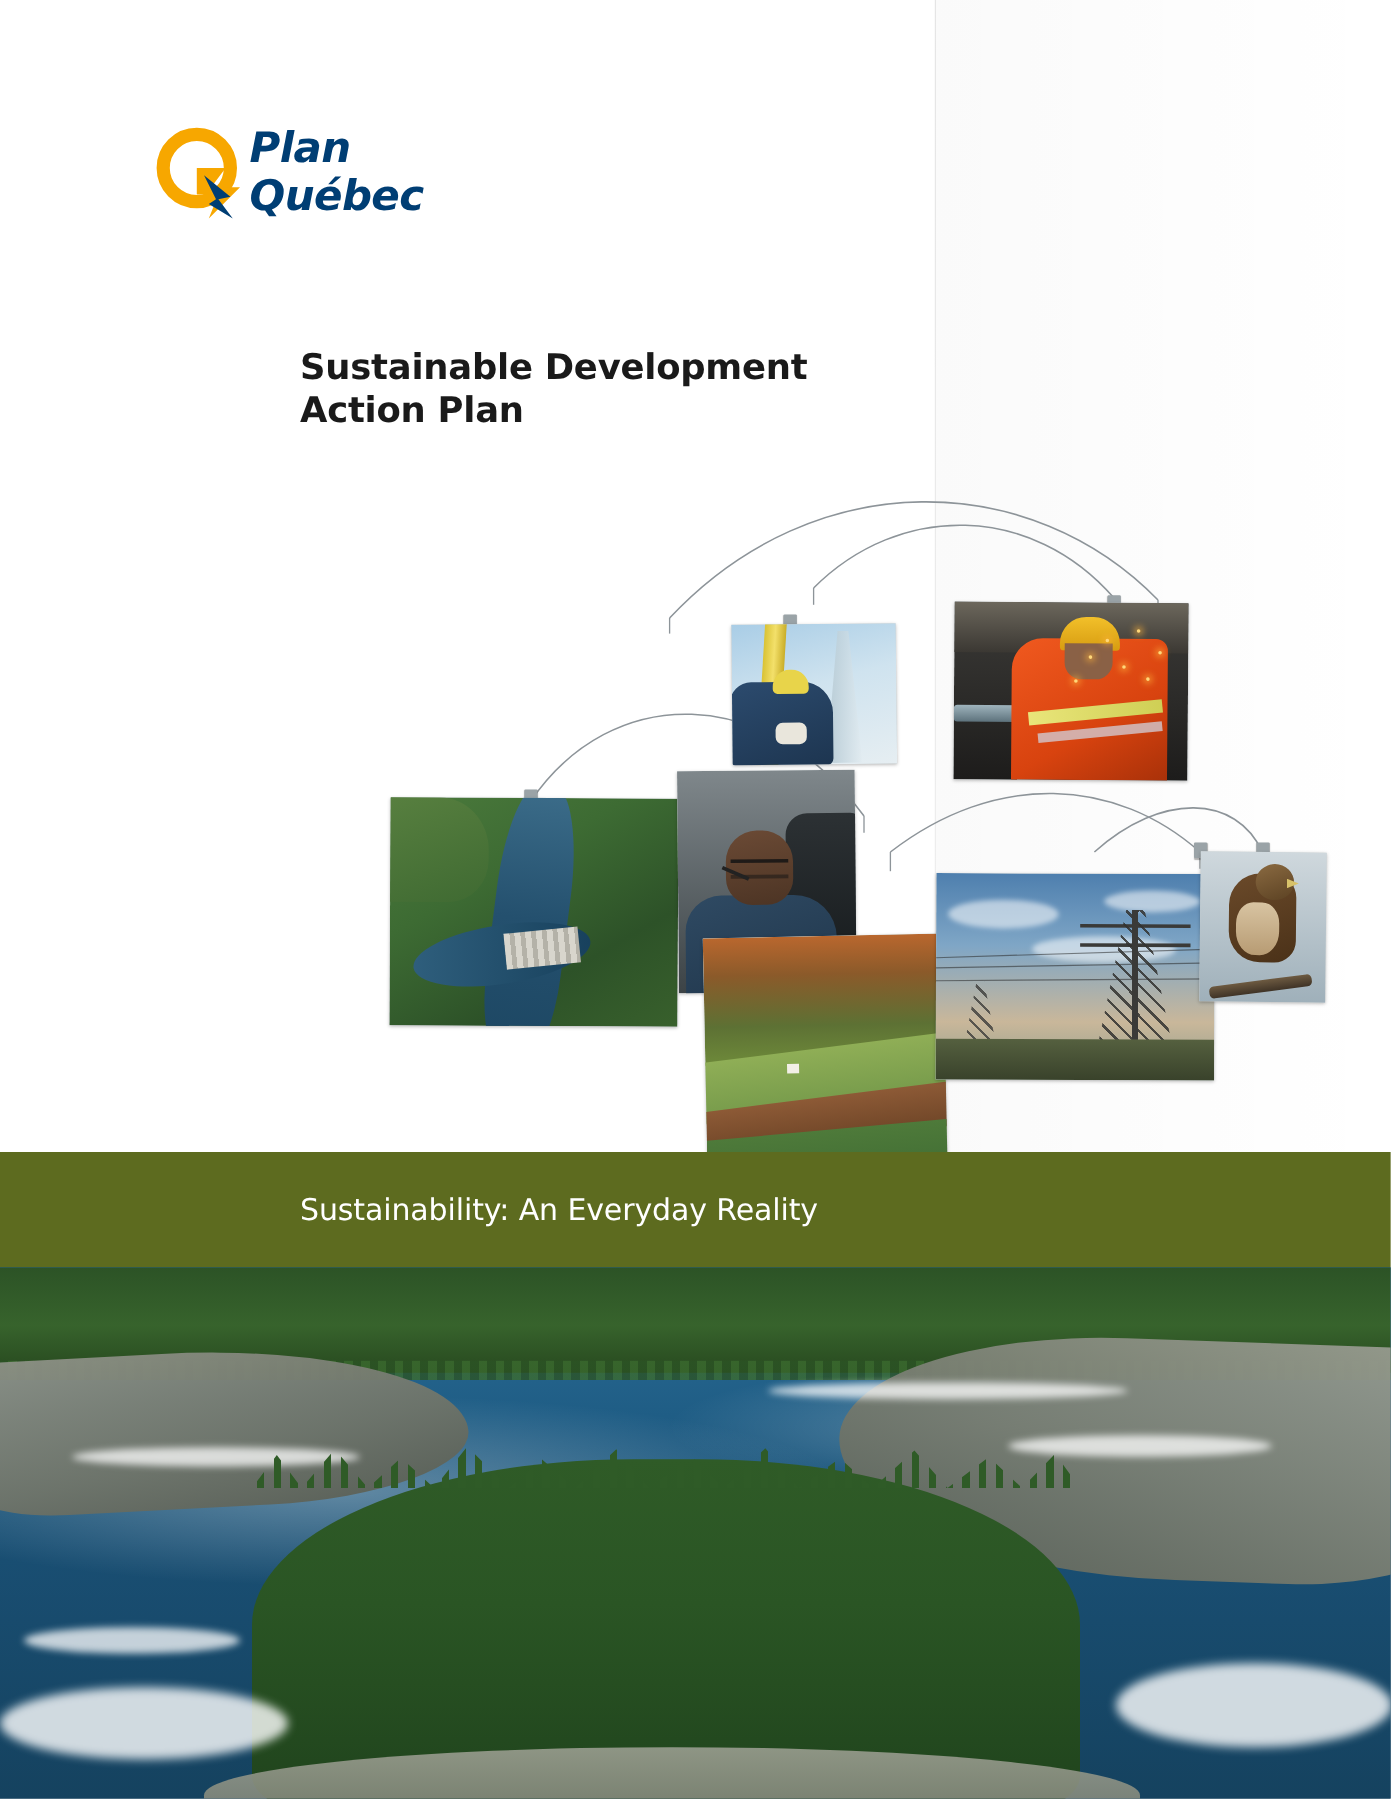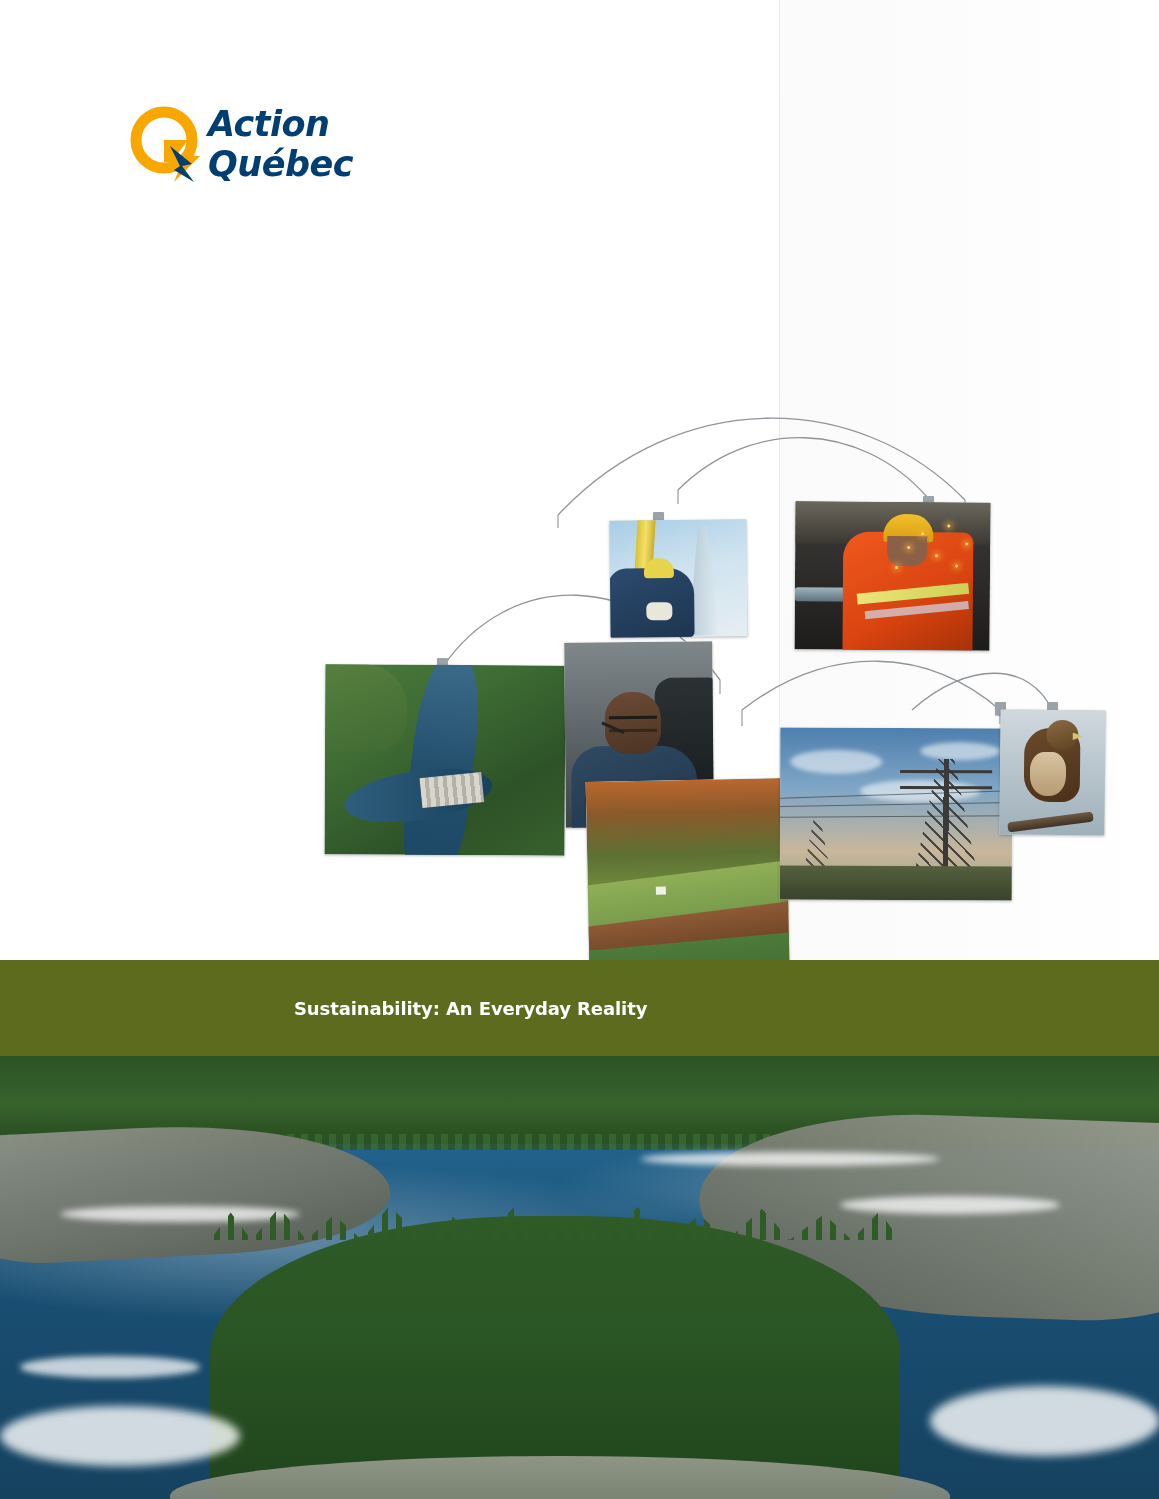--- a/index.html
+++ b/index.html
@@ -365,24 +365,23 @@
     height: 96px;
     background: #5d6b1f;
   }
   .green-band .tagline {
     position: absolute;
     left: 250px;
     top: 50%;
     transform: translateY(-50%);
     color: #ffffff;
     font-family: "DejaVu Sans", sans-serif;
-    font-weight: bold;
-    font-size: 18px;
+    font-weight: normal;
+    font-size: 25px;
     letter-spacing: -0.1px;
-    margin-left: 44px;
   }
 
   
   .hero {
     position: absolute;
     left: 0;
     top: 1056px;
     width: 1159px;
     height: 443px;
     overflow: hidden;
@@ -464,26 +463,30 @@
 
   <div class="logo">
     <div class="logo-mark">
       <svg viewBox="0 0 78 80" width="78" height="80" aria-hidden="true">
         <circle cx="34" cy="36" r="28" fill="none" stroke="#f7a700" stroke-width="11"></circle>
         <path d="M34 36 L58 36 L46 52 L70 52 L44 78 L52 58 L34 58 Z" fill="#f7a700"></path>
         <path d="M40 42 L62 60 L52 62 L64 78 L44 66 L50 62 Z" fill="#003e74"></path>
       </svg>
     </div>
     <div class="logo-text">
-      <div>Action</div>
+      <div>Plan</div>
       <div>Québec</div>
     </div>
   </div>
 
   <div class="title-block">
+    <div class="title-main">
+      <div>Sustainable Development</div>
+      <div>Action Plan</div>
+    </div>
   </div>
 
   <div class="mobile">
 
     <svg width="830" height="660">
       <g fill="none" stroke="#8d9499" stroke-width="1.3">
         <path d="M258 135 C 380 5, 560 12, 665 120"></path>
         <path d="M378 110 C 450 38, 560 40, 628 118"></path>
         <path d="M142 288 C 210 188, 340 190, 420 300"></path>
         <path d="M442 330 C 530 262, 630 268, 700 330"></path>

